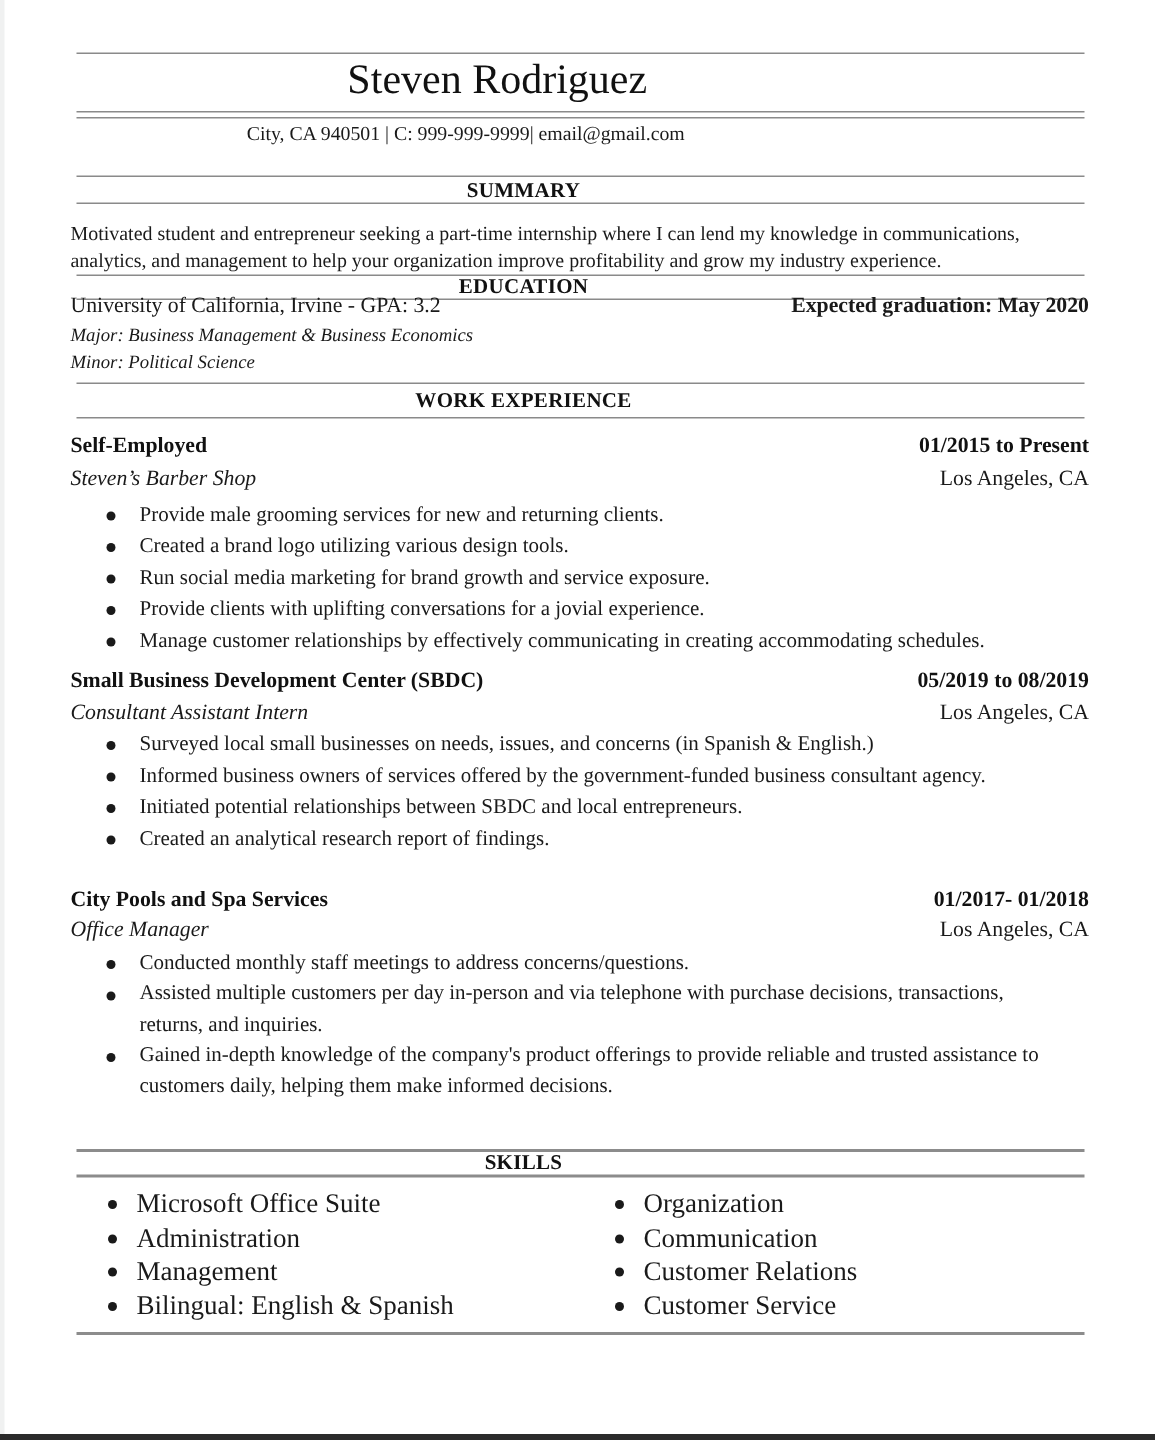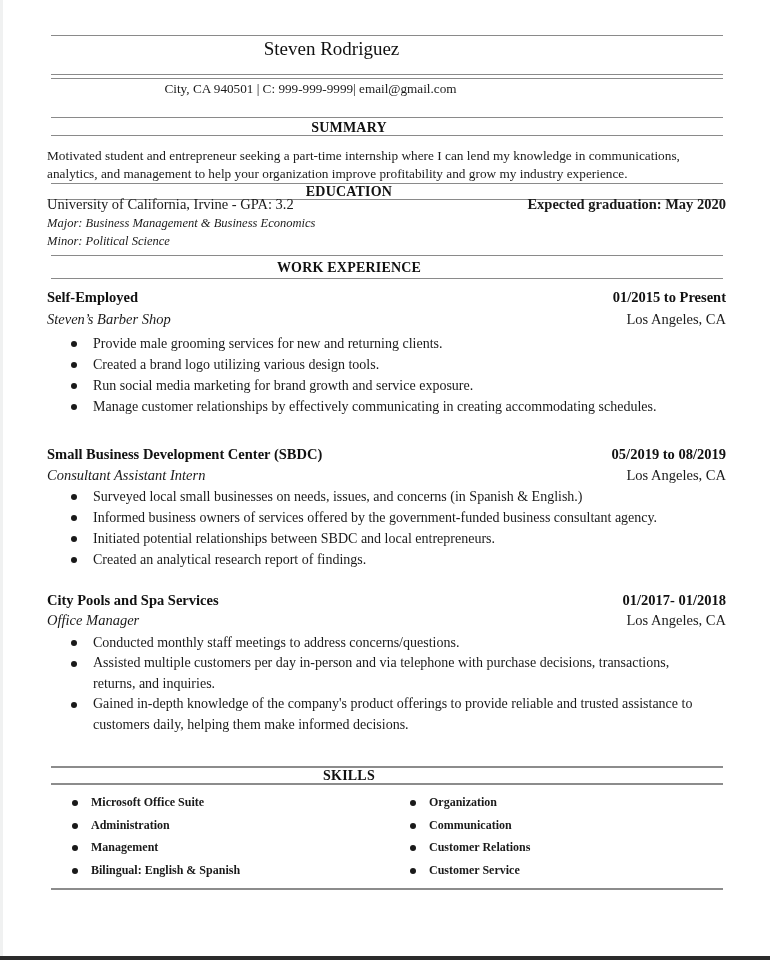--- a/index.html
+++ b/index.html
@@ -7,36 +7,36 @@
     width: 770px; height: 960px; position: relative; overflow: hidden;
     background: #ffffff;
     font-family: "Liberation Serif", "DejaVu Serif", serif;
     color: #1a1a1a;
   }
   .left-strip { position: absolute; left: 0; top: 0; width: 3px; height: 956px; background: #f0f1f1; }
   .bottom-bar { position: absolute; left: 0; bottom: 0; width: 770px; height: 4px; background: #2b2b2b; }
   .rule { position: absolute; left: 51px; width: 672px; height: 1px; background: #8a8a8a; }
   .rule.thick { height: 2px; background: #8c8c8c; }
   .abs { position: absolute; white-space: nowrap; }
-  .name { left: 0; width: 663px; text-align: center; top: 38px; font-size: 19px; color: #111; }
+  .name { left: 0; width: 663px; text-align: center; top: 38px; font-size: 28px; color: #111; }
   .contact { left: 0; width: 621px; text-align: center; top: 81px; font-size: 13.2px; }
   .heading { left: 0; width: 698px; text-align: center; font-size: 14px; font-weight: bold; letter-spacing: 0.2px; color: #111; }
   .summary { left: 47px; top: 147px; width: 685px; font-size: 13.3px; line-height: 17.5px; white-space: normal; }
   .edu-school { left: 47px; top: 196px; font-size: 14.5px; }
   .edu-grad { right: 44px; top: 196px; font-size: 14.5px; font-weight: bold; }
   .edu-italic { left: 47px; font-size: 12.5px; font-style: italic; }
   .job-title { left: 47px; font-size: 14.5px; font-weight: bold; color: #111; }
   .job-date { right: 44px; font-size: 14.5px; font-weight: bold; color: #111; }
   .job-role { left: 47px; font-size: 14.5px; font-style: italic; }
   .job-loc { right: 44px; font-size: 14.5px; }
   .bullets { position: absolute; left: 70px; margin: 0; padding: 0; list-style: none; font-size: 14px; }
   .bullets li { position: relative; padding-left: 23px; line-height: 21px; white-space: nowrap; }
   .bullets li.wrap { white-space: normal; width: 615px; line-height: 20.5px; }
   .bullets li::before { content: ""; position: absolute; left: 1px; top: 8px; width: 6px; height: 6px; border-radius: 50%; background: #1a1a1a; }
-  .skills { position: absolute; margin: 0; padding: 0; list-style: none; font-size: 12px; font-weight: bold; }
+  .skills { position: absolute; margin: 0; padding: 0; list-style: none; font-size: 18px; }
   .skills li { position: relative; padding-left: 20px; line-height: 22.6px; white-space: nowrap; }
   .skills li::before { content: ""; position: absolute; left: 1px; top: 9px; width: 6px; height: 6px; border-radius: 50%; background: #1a1a1a; }
 </style>
 </head>
 <body>
 
 <div class="left-strip"></div>
 
 <div class="rule" style="top:35px"></div>
 <div class="abs name">Steven Rodriguez</div>
@@ -62,20 +62,21 @@
 <div class="rule" style="top:278px"></div>
 
 <div class="abs job-title" style="top:289px">Self-Employed</div>
 <div class="abs job-date" style="top:289px">01/2015 to Present</div>
 <div class="abs job-role" style="top:311px">Steven’s Barber Shop</div>
 <div class="abs job-loc" style="top:311px">Los Angeles, CA</div>
 <ul class="bullets" style="top:333px">
   <li>Provide male grooming services for new and returning clients.</li>
   <li>Created a brand logo utilizing various design tools.</li>
   <li>Run social media marketing for brand growth and service exposure.</li>
+  <li>Provide clients with uplifting conversations for a jovial experience.</li>
   <li>Manage customer relationships by effectively communicating in creating accommodating schedules.</li>
 </ul>
 
 <div class="abs job-title" style="top:446px">Small Business Development Center (SBDC)</div>
 <div class="abs job-date" style="top:446px">05/2019 to 08/2019</div>
 <div class="abs job-role" style="top:467px">Consultant Assistant Intern</div>
 <div class="abs job-loc" style="top:467px">Los Angeles, CA</div>
 <ul class="bullets" style="top:486px">
   <li>Surveyed local small businesses on needs, issues, and concerns (in Spanish &amp; English.)</li>
   <li>Informed business owners of services offered by the government-funded business consultant agency.</li>

